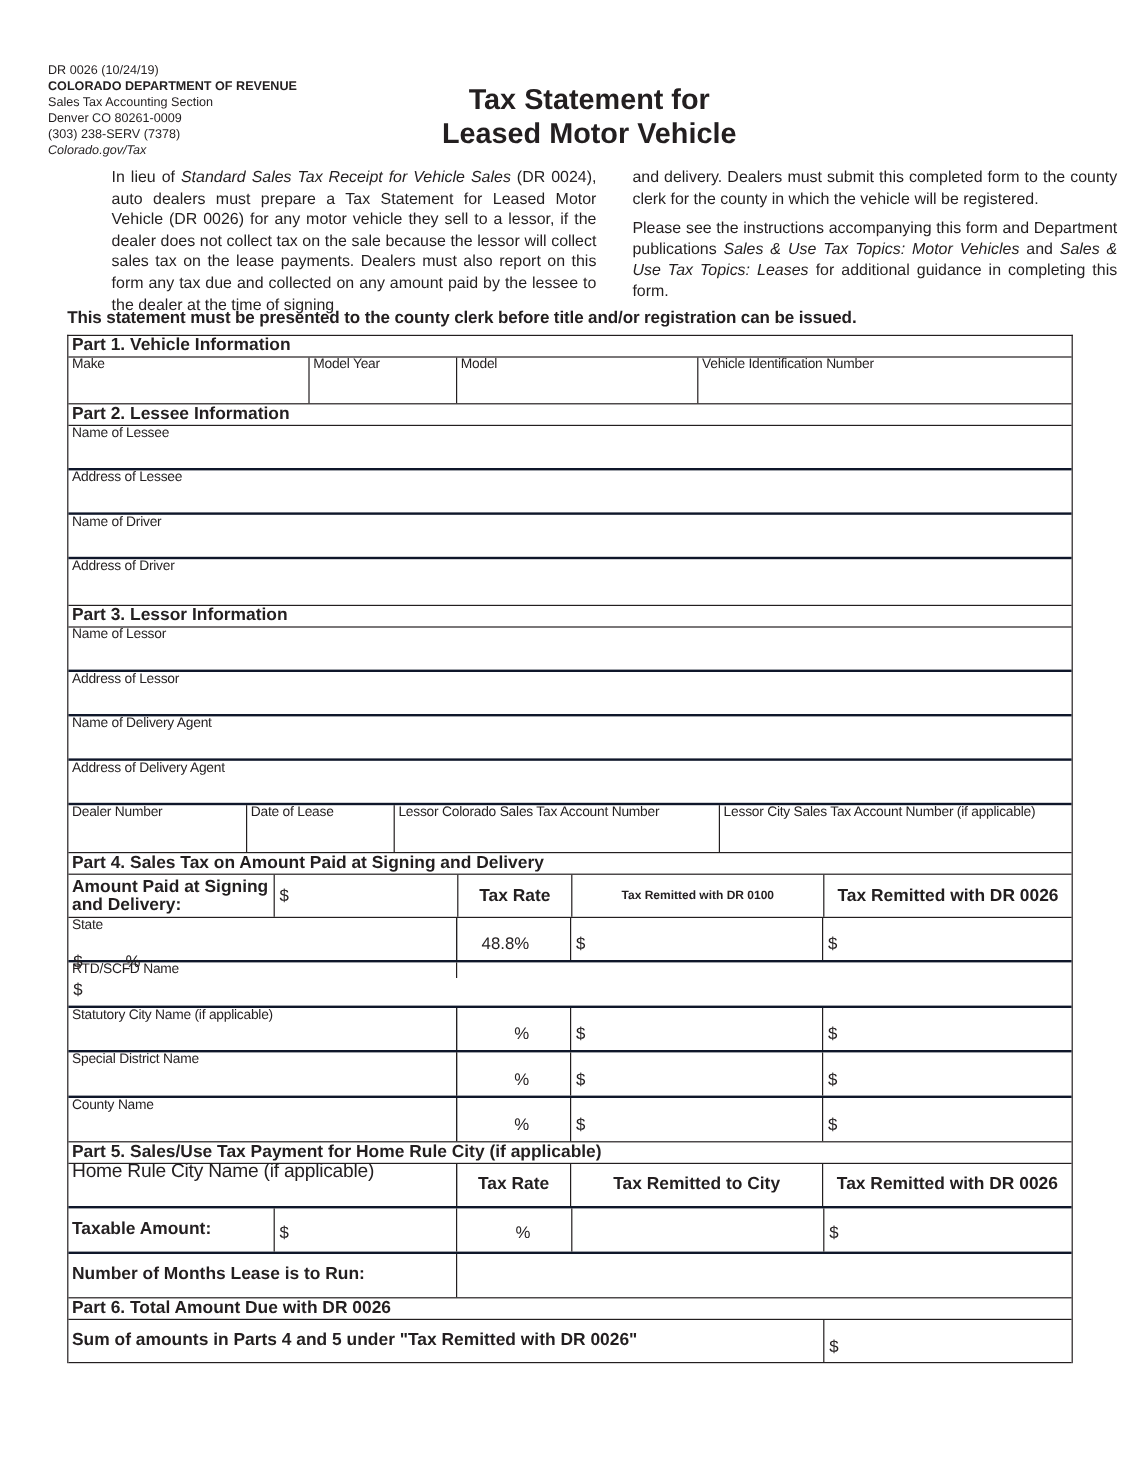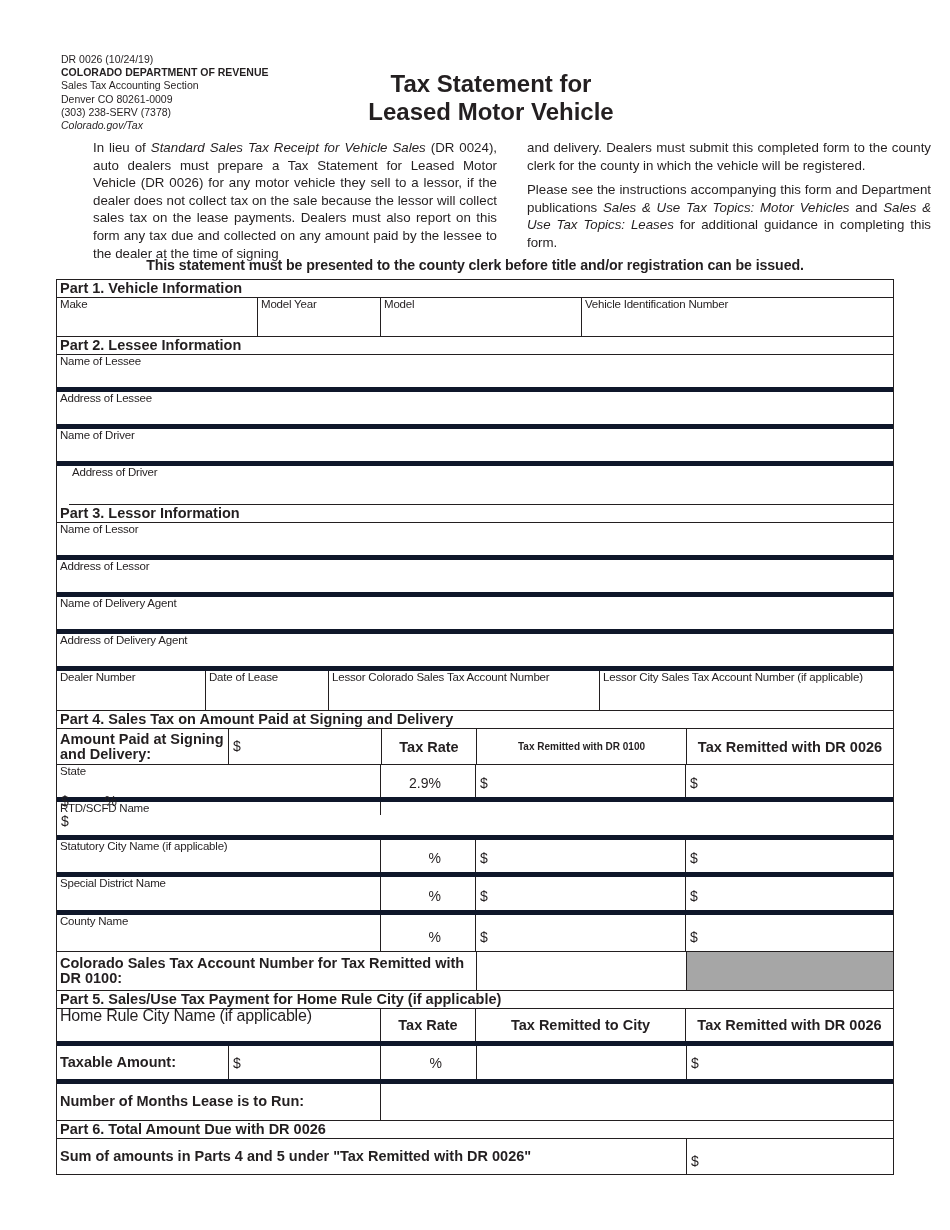--- a/index.html
+++ b/index.html
@@ -1,48 +1,48 @@
 <!DOCTYPE html>
 <html><head>
   <meta charset="utf-8">
   <style>
     * { box-sizing: border-box; margin: 0; padding: 0; }
     html, body { width: 950px; height: 1230px; background: #ffffff; }
     body { font-family: "Liberation Sans", sans-serif; color: #231f20; position: relative; overflow: hidden; }
 
-    .agency { position: absolute; left: 61px; top: 53px; font-size: 10.5px; line-height: 13.2px; }
+    .agency { position: absolute; left: 40px; top: 53px; font-size: 10.5px; line-height: 13.2px; }
     .agency .bold { font-weight: bold; }
     .agency .ital { font-style: italic; }
 
     .title { position: absolute; left: 346px; top: 70px; width: 290px; text-align: center;
              font-size: 24px; font-weight: bold; line-height: 28px; }
 
     .intro { position: absolute; top: 139px; width: 404px; font-size: 13.3px; line-height: 17.6px; text-align: justify; margin-left: 37px; }
     .intro.left { left: 56px; }
     .intro.right { left: 490px; }
     .intro p + p { margin-top: 7px; }
     .intro i { font-style: italic; }
 
-    .notice { position: absolute; left: 56px; top: 257px; width: 838px; text-align: center;
+    .notice { position: absolute; left: 56px; top: 257px; width: 838px; 
               font-size: 14.2px; font-weight: bold; letter-spacing: -0.1px; }
 
     .form { position: absolute; left: 56px; top: 279px; width: 838px; border: 1.5px solid #231f20; border-bottom: none; }
     .row { display: flex; border-bottom: 1.5px solid #231f20; }
     .part-head { font-weight: bold; font-size: 14.5px; line-height: 16px; padding: 0 3px; border-bottom: 1.5px solid #231f20; height: 18px; }
     .cell { border-right: 1px solid #231f20; position: relative; }
     .cell:last-child { border-right: none; }
     .lbl { font-size: 11.5px; line-height: 13px; padding: 0 3px; letter-spacing: -0.2px; display: block; }
     .full { height: 37px; }
     .boldlbl { font-weight: bold; font-size: 14.5px; line-height: 15px; padding: 0 3px; }
     .center { display: flex; align-items: center; justify-content: center; text-align: center; }
     .vmid { display: flex; align-items: center; }
     .rate { position: absolute; right: 34px; bottom: 6px; font-size: 14px; }
     .dollar { position: absolute; left: 4px; bottom: 6px; font-size: 14px; }
     .gray { background: #a6a6a6; }
-    .thin { border-bottom: 5px solid #0f172a; }
+    .thin { border-bottom: 2px solid #0f172a; }
   </style>
 </head>
 <body>
 
 <div class="agency">
   <div>DR 0026 (10/24/19)</div>
   <div class="bold">COLORADO DEPARTMENT OF REVENUE</div>
   <div>Sales Tax Accounting Section</div>
   <div>Denver CO 80261-0009</div>
   <div>(303) 238-SERV (7378)</div>
@@ -86,21 +86,21 @@
   <div class="part-head">Part 2. Lessee Information</div>
   <div class="row thin full">
       <span class="lbl">Name of Lessee</span>
     </div>
   <div class="row thin full">
       <span class="lbl">Address of Lessee</span>
     </div>
   <div class="row thin full">
       <span class="lbl">Name of Driver</span>
     </div>
-  <div class="row full" style="height:39px;margin-left:12px;">
+  <div class="row full" style="height:39px;">
       <span class="lbl">Address of Driver</span>
     </div>
 
   <div class="part-head">Part 3. Lessor Information</div>
   <div class="row thin full">
       <span class="lbl">Name of Lessor</span>
     </div>
   <div class="row thin full">
       <span class="lbl">Address of Lessor</span>
     </div>
@@ -136,21 +136,21 @@
     <div class="cell center" style="width:96px; border-left:1px solid #231f20; font-weight:bold; font-size:14.5px;">Tax Rate</div>
     <div class="cell center" style="width:210px; font-weight:bold; font-size:10px;">Tax Remitted with DR 0100</div>
     <div class="cell center" style="flex:1; font-weight:bold; font-size:14.5px;">Tax Remitted with DR 0026</div>
   </div>
   <div id="part4-rows">
       <div class="row thin" style="height: 37.4px;">
         <div class="cell" style="width:324px;">
           <span class="lbl">State</span>
         </div>
         <div class="cell" style="width:96px; border-left:1px solid #231f20; margin-left:-1px;">
-          <span class="rate">2.9%</span>
+          <span class="rate">48.8%</span>
         </div>
         <div class="cell" style="width:210px;">
           <span class="dollar">$</span>
         </div>
         <div class="cell" style="flex:1;">
           <span class="dollar">$</span>
         </div>
       </div>
       <div class="row thin" style="height: 37.4px; flex-direction: column;">
         <div class="cell" style="width:324px;">
@@ -202,27 +202,20 @@
           <span class="rate">%</span>
         </div>
         <div class="cell" style="width:210px;">
           <span class="dollar">$</span>
         </div>
         <div class="cell" style="flex:1;">
           <span class="dollar">$</span>
         </div>
       </div>
     </div>
-  <div class="row" style="height:39px;">
-    <div class="cell vmid" style="width:420px;">
-        <span class="boldlbl">Colorado Sales Tax Account Number for Tax Remitted with DR 0100:</span>
-      </div>
-    <div class="cell" style="width:210px;"></div>
-    <div class="cell gray" style="flex: 1 1 0%; background: rgb(166, 166, 166);"></div>
-  </div>
 
   <div class="part-head">Part 5. Sales/Use Tax Payment for Home Rule City (if applicable)</div>
   <div class="row thin" style="height:37px;">
     <div class="cell" style="width:324px;">
         <span class="lbl" style="font-size:16px;">Home Rule City Name (if applicable)</span>
       </div>
     <div class="cell center" style="width:96px; border-left:1px solid #231f20; margin-left:-1px; font-weight:bold; font-size:14.5px;">Tax Rate</div>
     <div class="cell center" style="width:210px; font-weight:bold; font-size:14.5px;">Tax Remitted to City</div>
     <div class="cell center" style="flex:1; font-weight:bold; font-size:14.5px;">Tax Remitted with DR 0026</div>
   </div>

